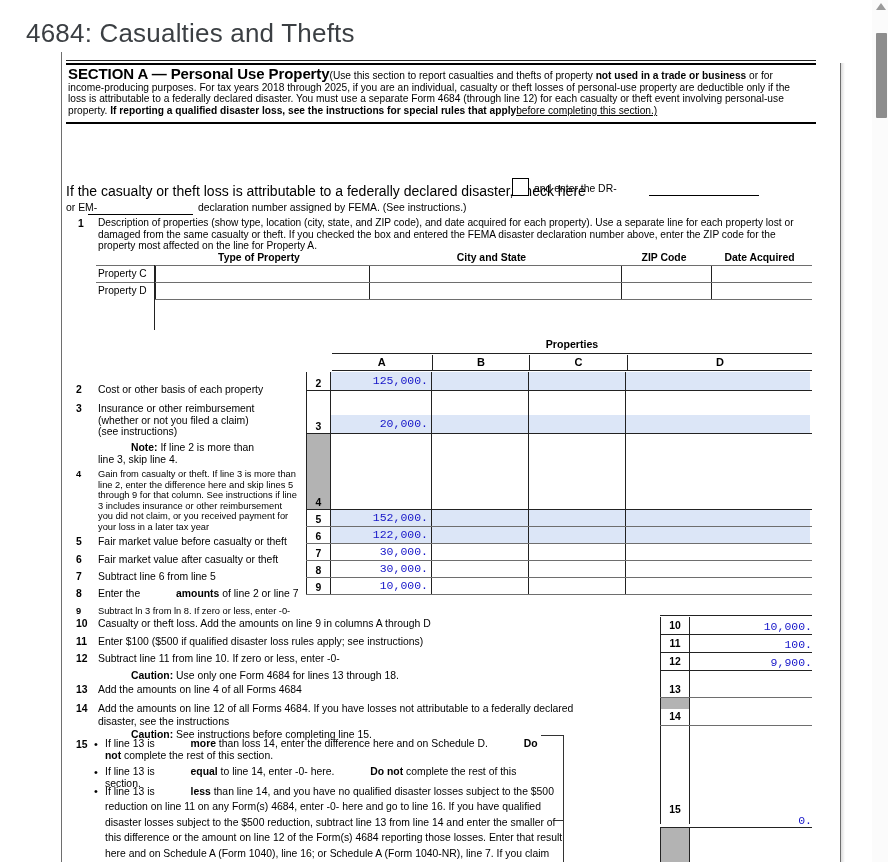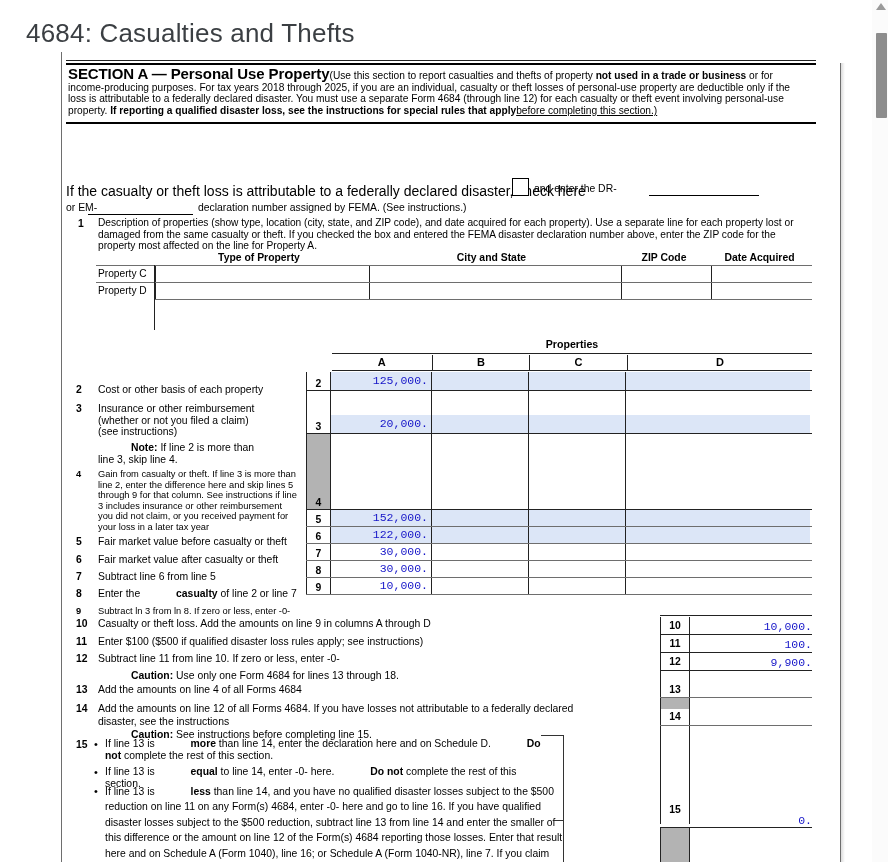--- a/index.html
+++ b/index.html
@@ -263,21 +263,21 @@
       <div class="lbl" style="left:98px; top:502px;">
         <span class="n">6</span>
         <span>Fair market value after casualty or theft</span>
       </div>
       <div class="lbl" style="left:98px; top:519px;">
         <span class="n">7</span>
         <span>Subtract line 6 from line 5</span>
       </div>
       <div class="lbl" style="left:98px; top:536px;">
         <span class="n">8</span>
-        <span>Enter the </span><b>casualty</b><span> of line 2 or line 7</span>
+        <span>Enter the </span><b>amounts</b><span> of line 2 or line 7</span>
       </div>
       <div class="lbl small" style="left:98px; top:554px;">
         <span class="n" style="top:0;">9</span>
         <span>Subtract ln 3 from ln 8. If zero or less, enter -0-</span>
       </div>
 
       <div class="grid">
 
         <div class="grow" style="height:18px;">
           <div class="gnum">2</div>
@@ -384,21 +384,21 @@
         <div>disaster, see the instructions</div>
       </div>
       <div class="lbl" style="left:98px; top:677px;">
         <b>Caution:</b><span> See instructions before completing line 15.</span>
       </div>
 
       <div class="lbl" style="left:76px; top:687px; font-weight:700;">15</div>
 
       <div class="lbl" style="left:94px; top:686px; width:450px; line-height:12.4px;">
         <span style="position:absolute;left:0;top:0;font-size:11px;">•</span>
-        <div style="margin-left:11px;"><span>If line 13 is </span><b>more</b><span> than line 14, enter the declaration here and on Schedule D. </span><b>Do not</b><span> complete the rest of this section.</span></div>
+        <div style="margin-left:11px;"><span>If line 13 is </span><b>more</b><span> than loss 14, enter the difference here and on Schedule D. </span><b>Do not</b><span> complete the rest of this section.</span></div>
       </div>
 
       <div class="lbl" style="left:94px; top:714px; width:460px; line-height:12.4px;">
         <span style="position:absolute;left:0;top:0;font-size:11px;">•</span>
         <div style="margin-left:11px;"><span>If line 13 is </span><b>equal</b><span> to line 14, enter -0- here. </span><b>Do not</b><span> complete the rest of this section.</span></div>
       </div>
 
       <div class="lbl" style="left:94px; top:732px; width:472px; line-height:15.4px;">
         <span style="position:absolute;left:0;top:0;font-size:11px;">•</span>
         <div style="margin-left:11px;"><span>If line 13 is </span><b>less</b><span> than line 14, and you have no qualified disaster losses subject to the $500 reduction on line 11 on any Form(s) 4684, enter -0- here and go to line 16. If you have qualified disaster losses subject to the $500 reduction, subtract line 13 from line 14 and enter the smaller of this difference or the amount on line 12 of the Form(s) 4684 reporting those losses. Enter that result here and on Schedule A (Form 1040), line 16; or Schedule A (Form 1040-NR), line 7. If you claim the standard deduction, also include on Schedule A (Form 1040), line 16, the amount of your standard deduction (see the Instructions for Form 1040). Do not complete the rest of this section if all of your casualty or theft losses are subject to the $500 reduction.</span></div>

